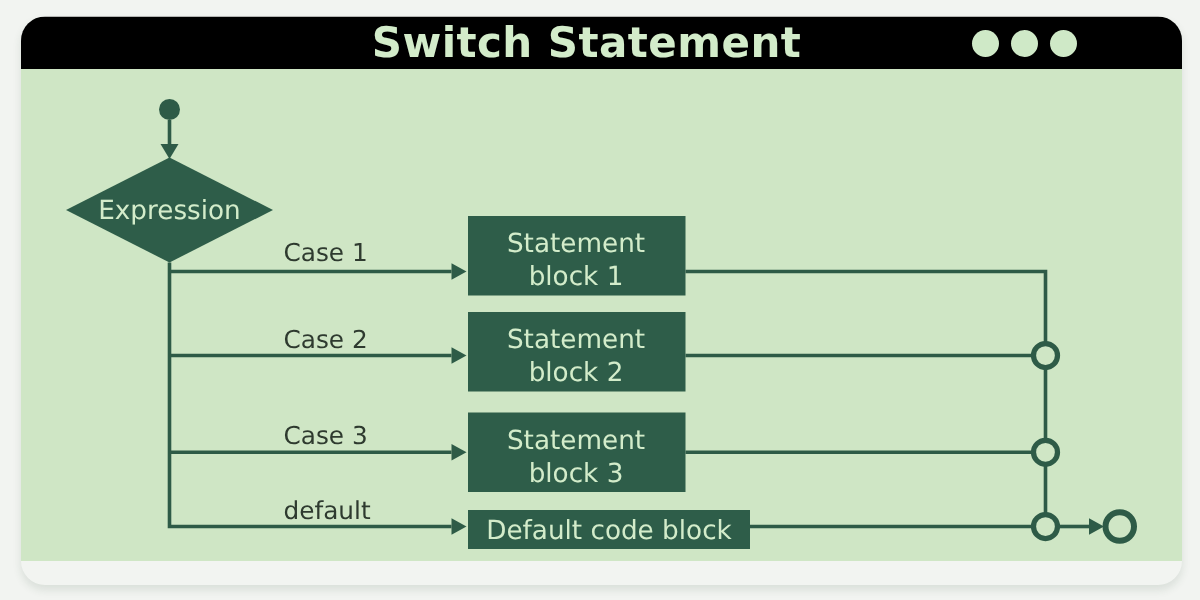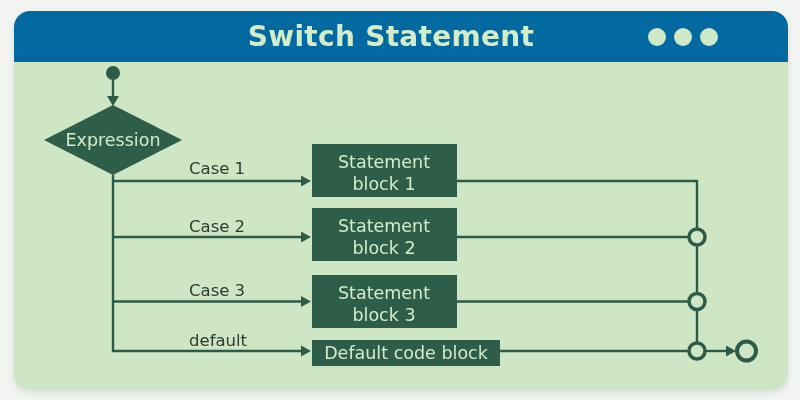--- a/index.html
+++ b/index.html
@@ -7,21 +7,21 @@
     width:800px; height:400px; position:relative; overflow:hidden;
     background:#f2f4f1;
     font-family:"DejaVu Sans","Liberation Sans",sans-serif;
   }
   .card {
     position:absolute; left:14px; top:11px; width:774px; height:379px;
     border-radius:16px; overflow:hidden;
     box-shadow:0 3px 6px rgba(40,70,50,0.12);
   }
   .titlebar {
-    height:51px; background:#0369a1; position:relative;
+    height:35px; background:#000000; position:relative;
     display:flex; align-items:center; justify-content:center;
   }
   .title {
     color:#d3ecca; font-size:28px; font-weight:bold; letter-spacing:0.3px;
     transform:translateX(-10px);
   }
   .dots {
     position:absolute; right:70px; top:50%; transform:translateY(-50%);
     display:flex; gap:8px;
   }

